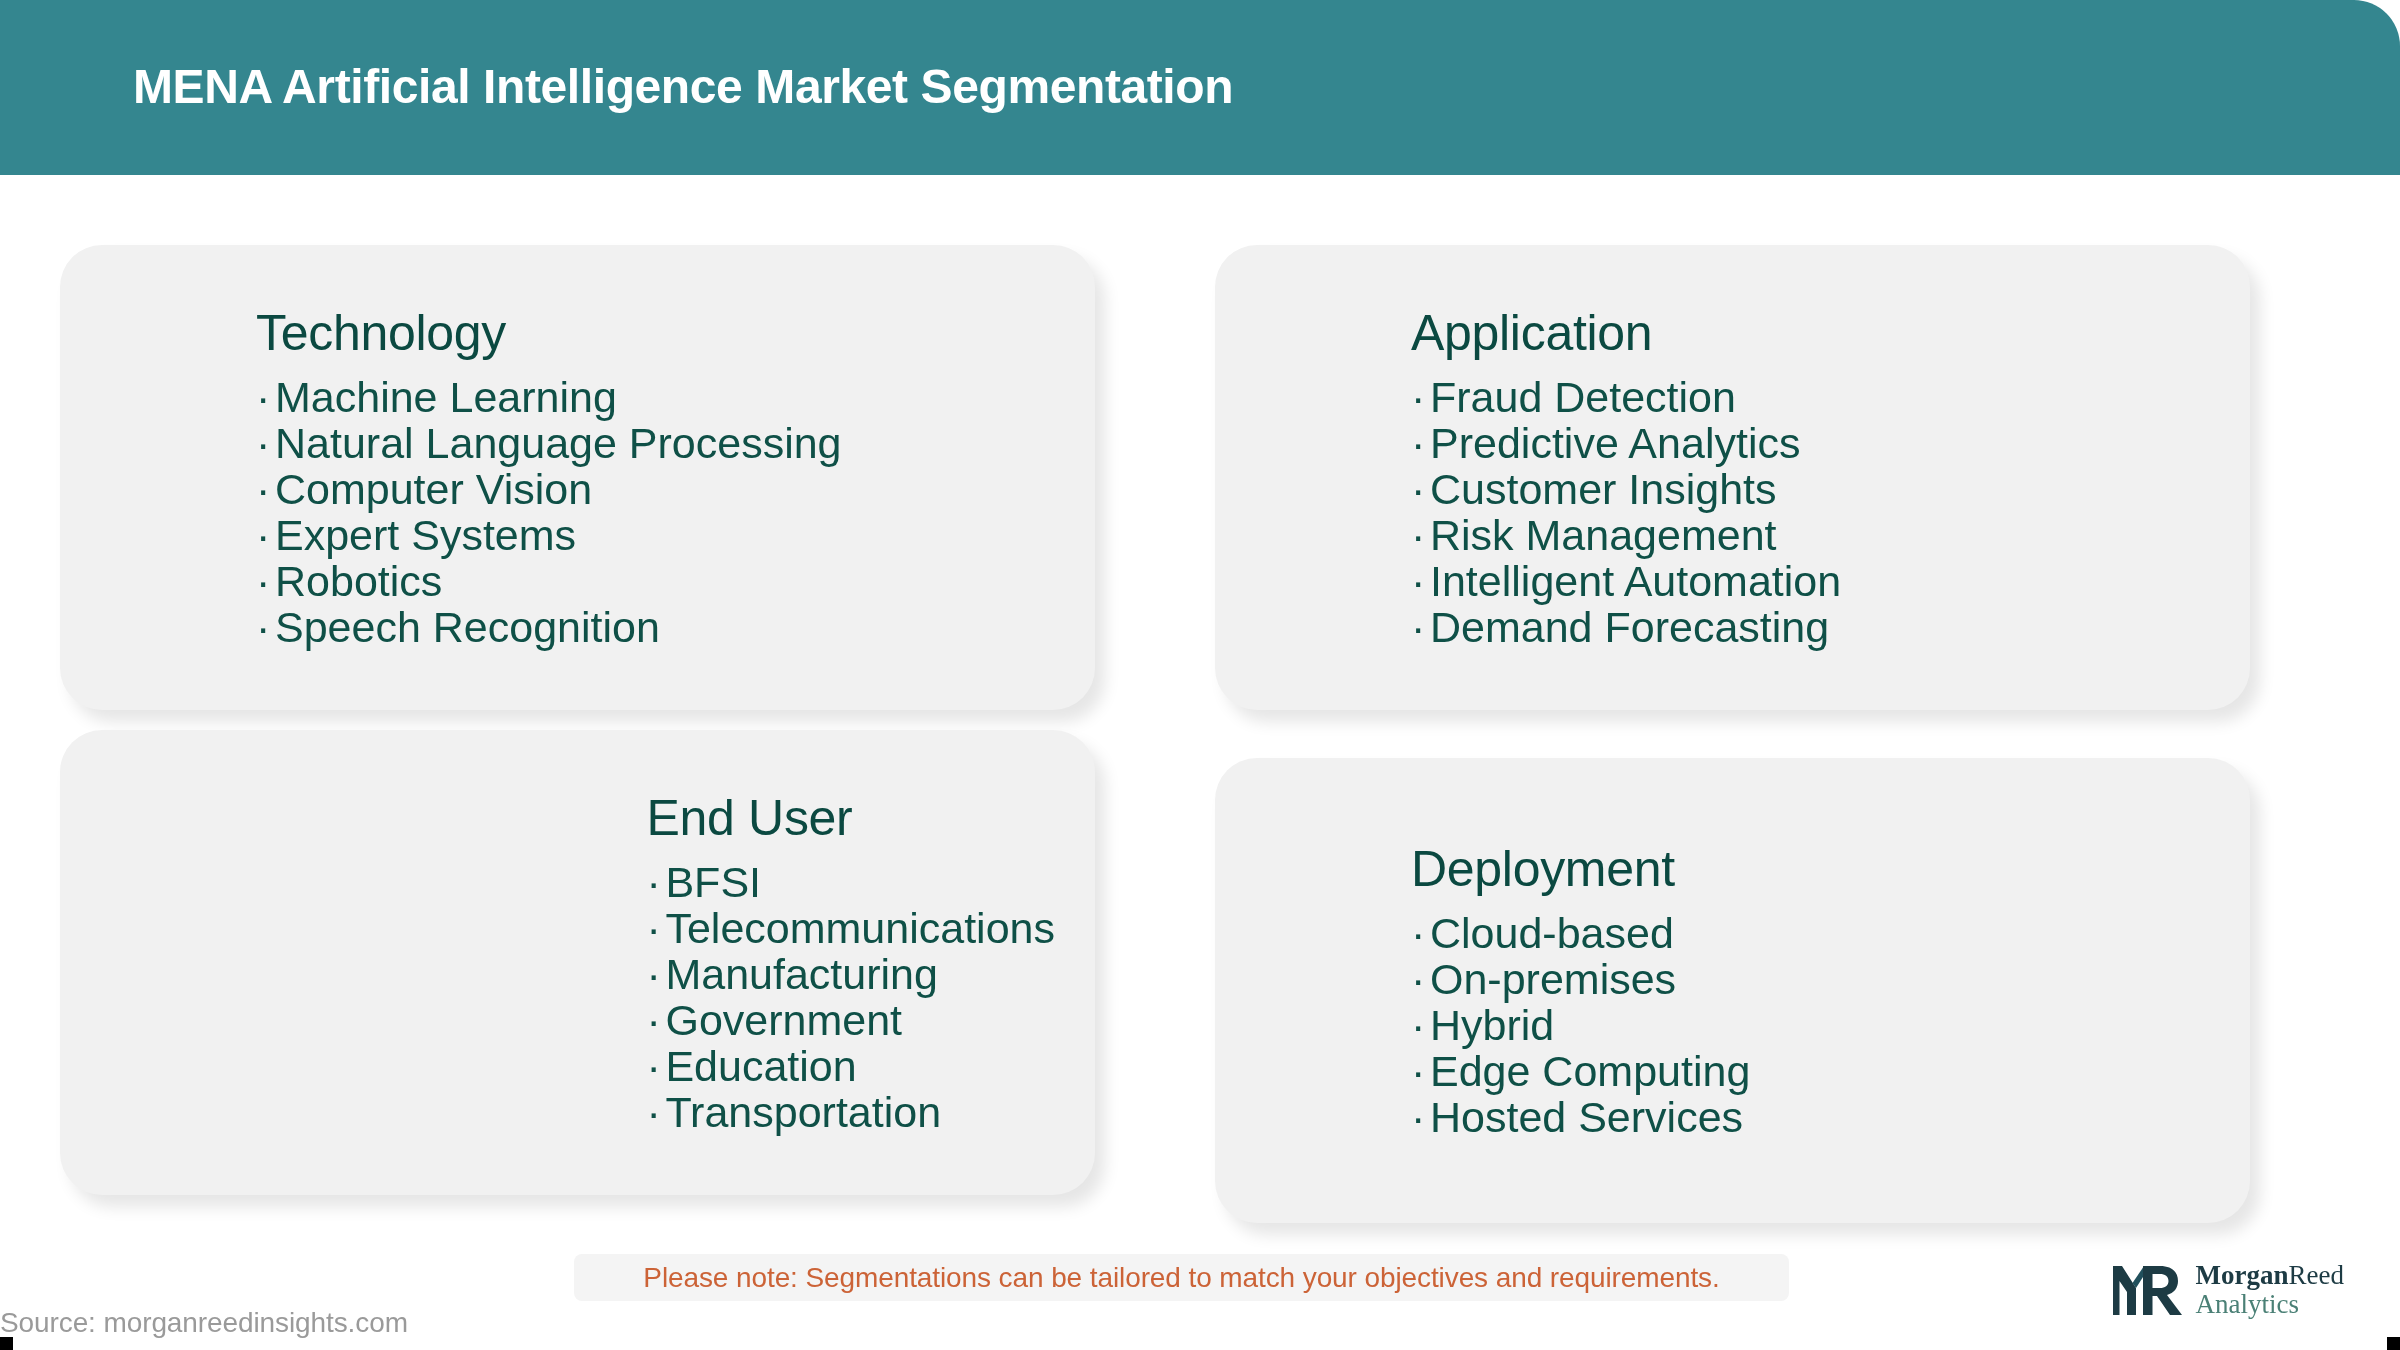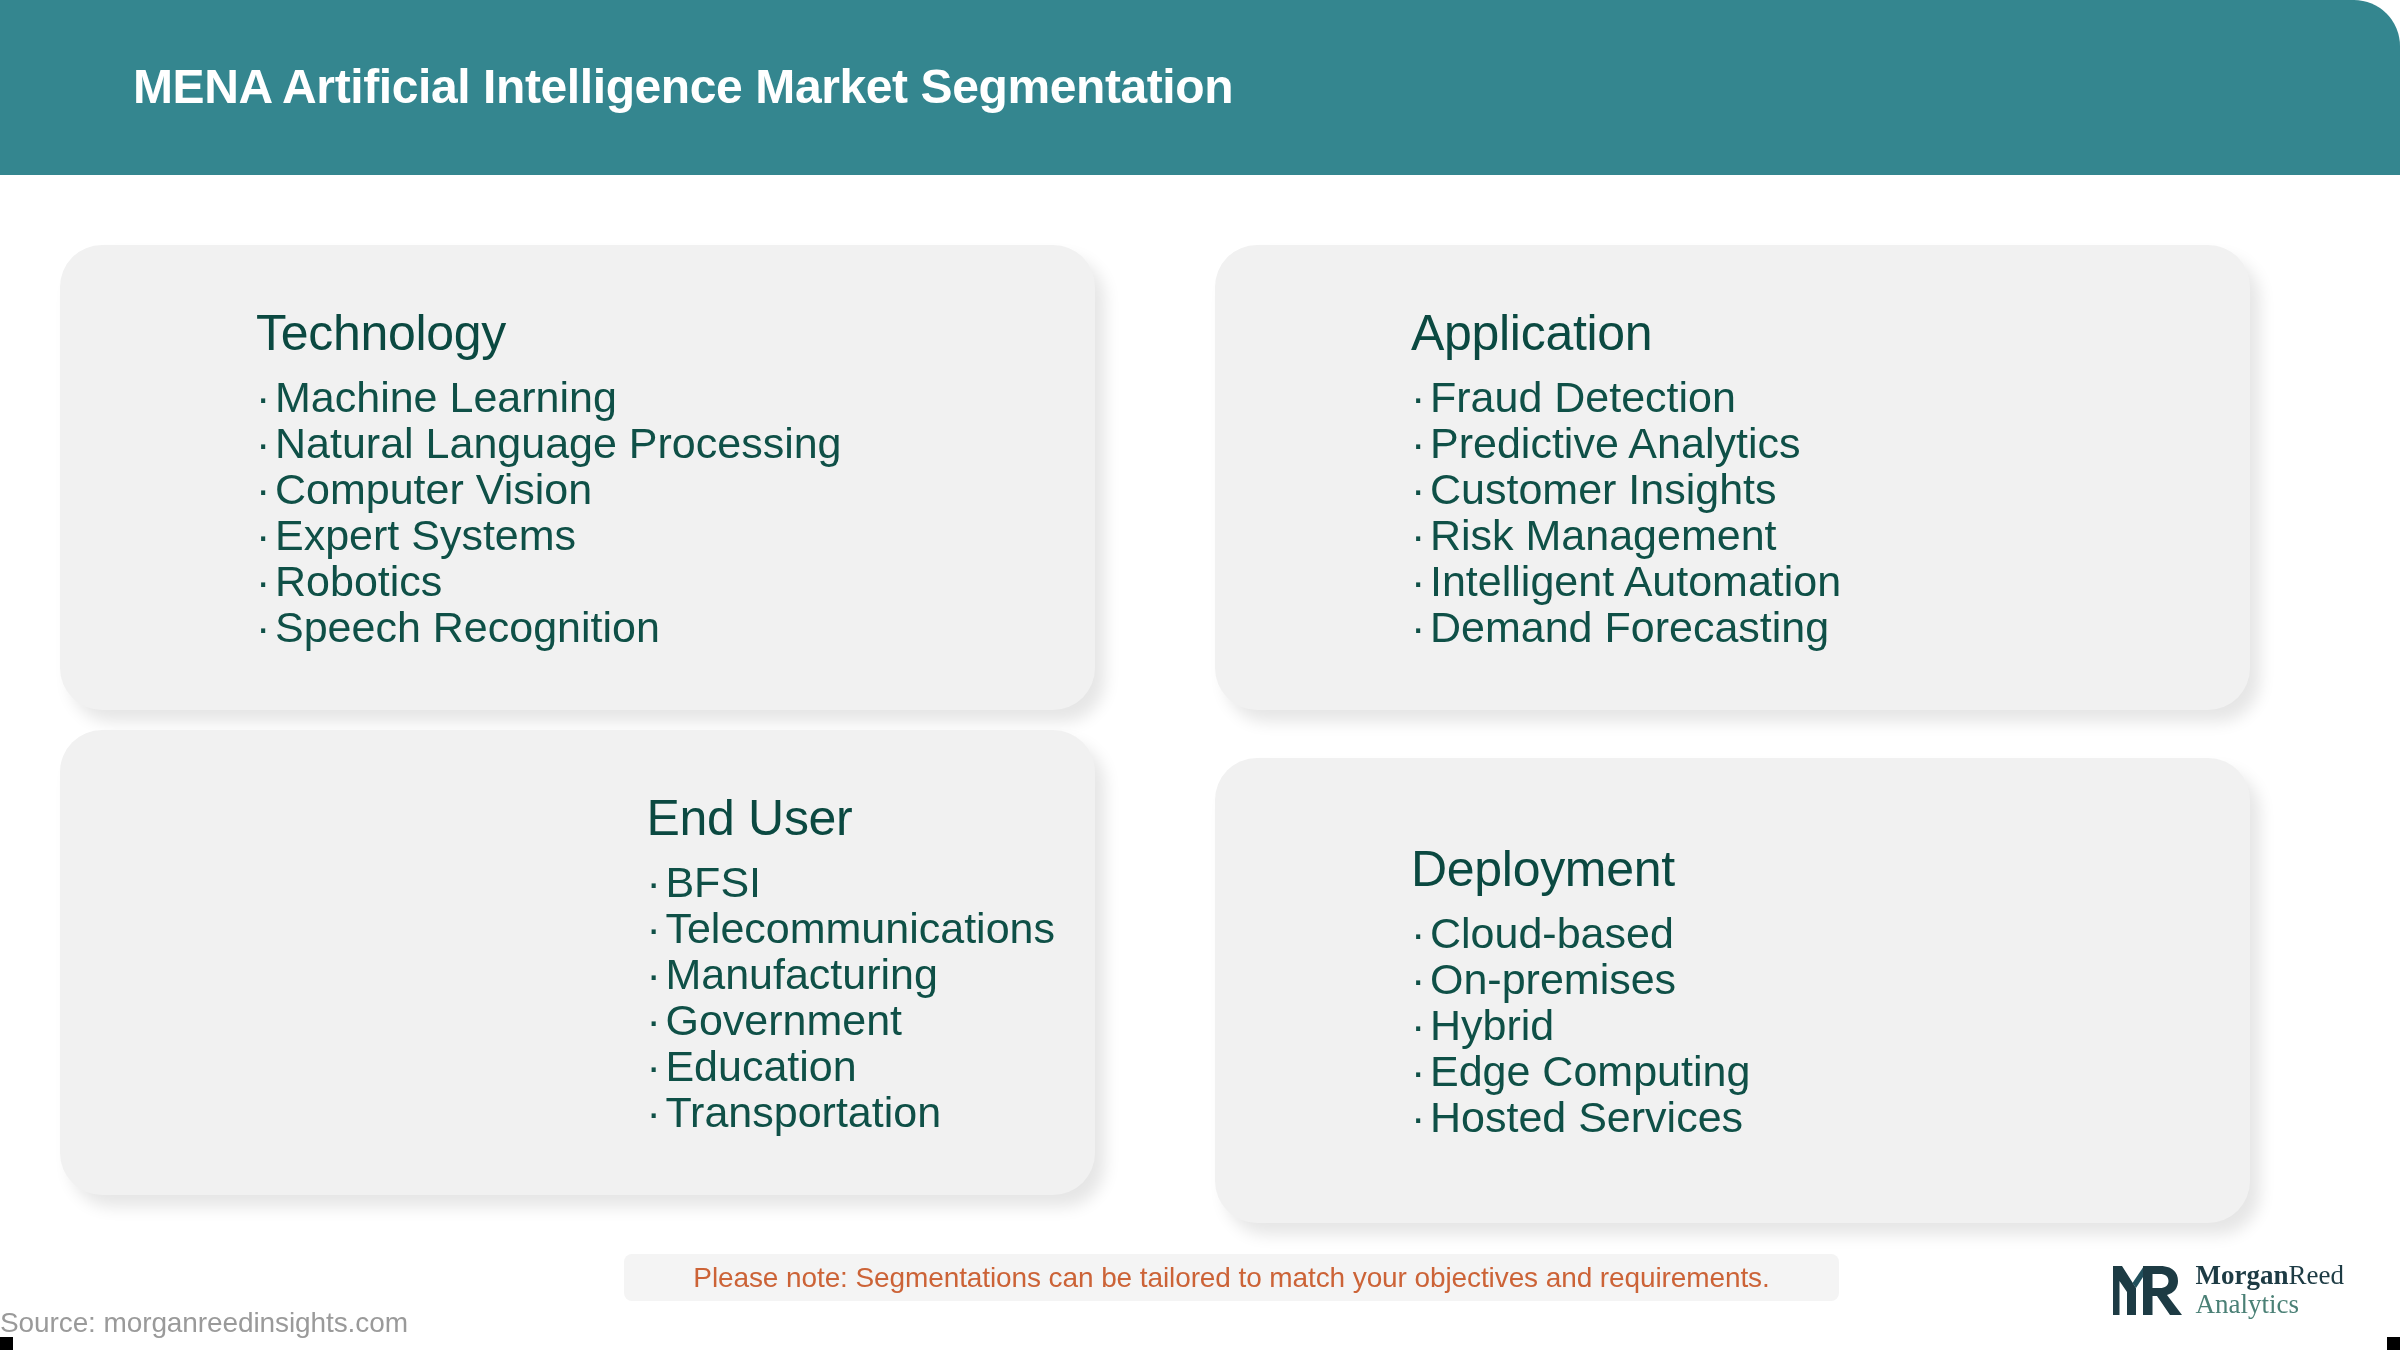--- a/index.html
+++ b/index.html
@@ -101,21 +101,21 @@
 
   .bullet {
     display: inline-block;
     width: 19px;
     color: #0f5047;
   }
 
   
   .note-box {
     position: absolute;
-    left: 624px;
+    left: 574px;
     top: 1254px;
     width: 1215px;
     height: 47px;
     background: #f4f4f4;
     border-radius: 8px;
     display: flex;
     align-items: center;
     justify-content: center;
   }
 

